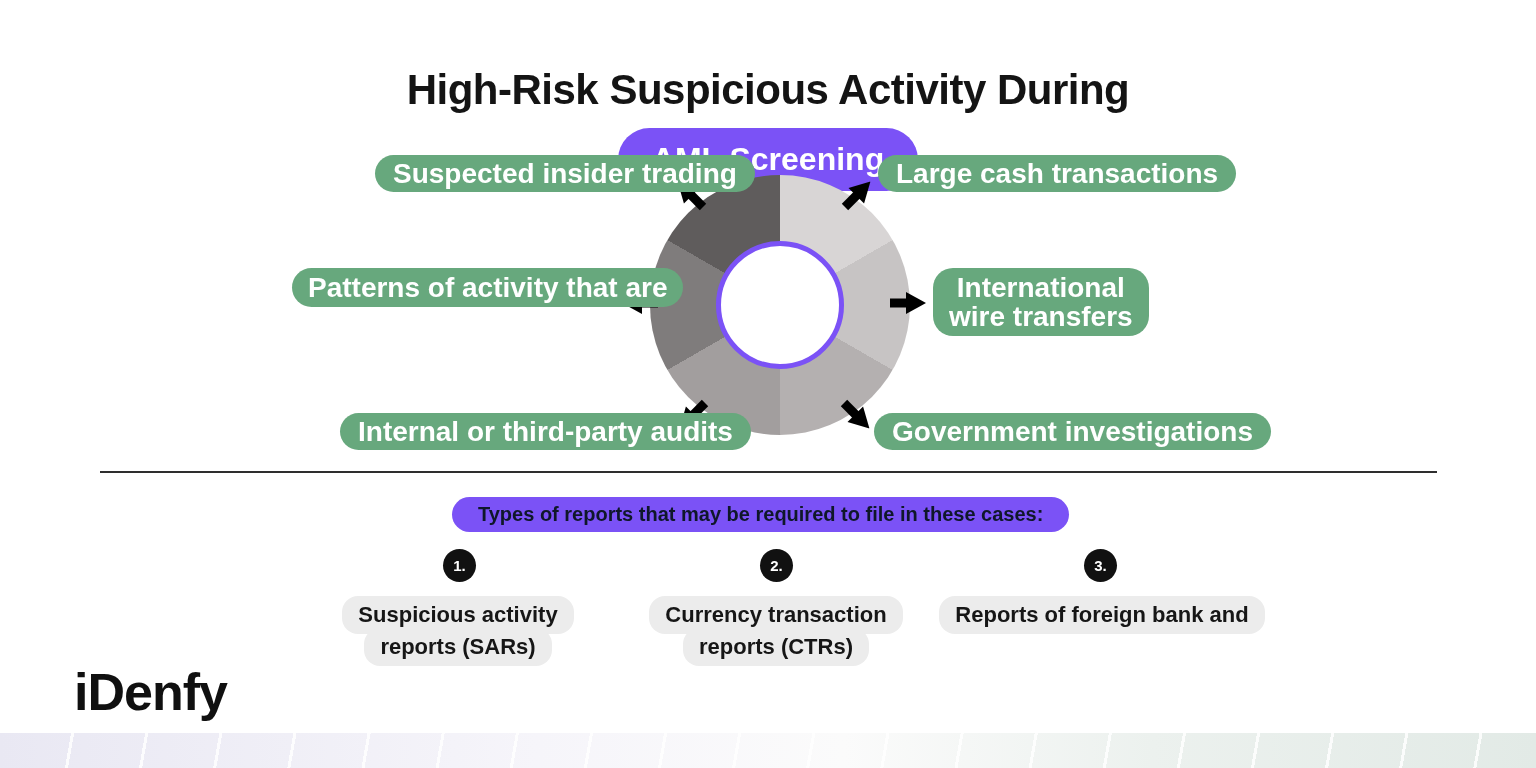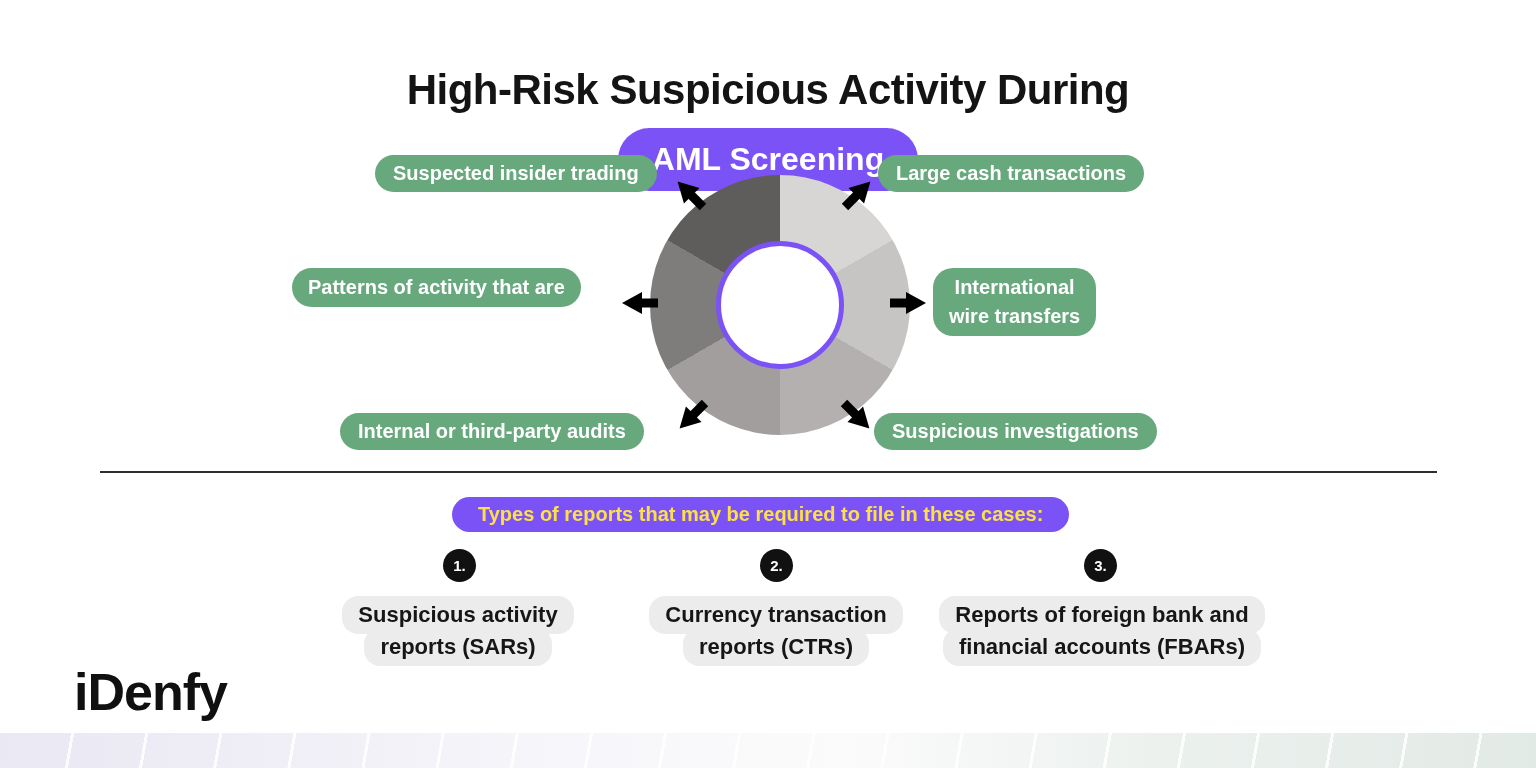--- a/index.html
+++ b/index.html
@@ -48,41 +48,41 @@
   .arrow-ur{left:838px;top:183px;transform:rotate(-45deg);}
   .arrow-r {left:888px;top:291px;transform:rotate(0deg);}
   .arrow-dr{left:837px;top:403px;transform:rotate(45deg);}
   .arrow-dl{left:674px;top:403px;transform:rotate(135deg);}
   .arrow-l {left:622px;top:291px;transform:rotate(180deg);}
   .arrow-ul{left:672px;top:183px;transform:rotate(-135deg);}
 
   
   .gpill{
     position:absolute;background:var(--green);color:#ffffff;
-    font-weight:700;font-size:20px;text-align:center;
+    font-weight:700;font-size:28px;text-align:center;
     padding:4px 18px;border-radius:20px;white-space:nowrap;
   }
   .gpill .ln{display:block;line-height:29px;}
   .gpill-1{left:375px;top:155px;}
   .gpill-2{left:878px;top:155px;}
   .gpill-3{left:292px;top:268px;padding:5px 16px;}
   .gpill-4{left:933px;top:268px;padding:5px 16px;text-align:center;}
   .gpill-5{left:340px;top:413px;}
   .gpill-6{left:874px;top:413px;}
 
   
   .divider{
     position:absolute;left:100px;top:471px;width:1337px;height:2px;
     background:var(--divider);
   }
 
   
   .types-pill{
     position:absolute;left:452px;top:497px;
-    background:var(--purple);color:#fde047;font-weight:700;font-size:20px;
+    background:var(--purple);color:#0f172a;font-weight:700;font-size:20px;
     line-height:25px;padding:5px 26px;border-radius:18px;white-space:nowrap;
   }
 
   
   .num-badge{
     position:absolute;top:549px;width:33px;height:33px;border-radius:50%;
     background:var(--badge);color:#ffffff;font-size:15px;font-weight:700;
     display:flex;align-items:center;justify-content:center;
   }
   .num-1{left:443px;}
@@ -177,38 +177,37 @@
   <span class="ln">Patterns of activity that are</span>
 </div>
 <div class="gpill gpill-4">
   <span class="ln">International</span>
   <span class="ln">wire transfers</span>
 </div>
 <div class="gpill gpill-5">
   <span class="ln">Internal or third-party audits</span>
 </div>
 <div class="gpill gpill-6">
-  <span class="ln">Suspicious investigations</span>
+  <span class="ln">Government investigations</span>
 </div>
 
 <div class="divider"></div>
 
 <div class="types-pill">Types of reports that may be required to file in these cases:</div>
 
 <div class="num-badge num-1">1.</div>
 <div class="num-badge num-2">2.</div>
 <div class="num-badge num-3">3.</div>
 
 <div class="report report-1">
   <span class="rline">Suspicious activity</span>
   <span class="rline">reports (SARs)</span>
 </div>
 <div class="report report-2">
   <span class="rline">Currency transaction</span>
   <span class="rline">reports (CTRs)</span>
 </div>
 <div class="report report-3">
   <span class="rline">Reports of foreign bank and</span>
-  <span class="rline">financial accounts (FBARs)</span>
 </div>
 
 <div class="logo">iDenfy</div>
 <div class="bottom-bar"></div>
 
 </body></html>

